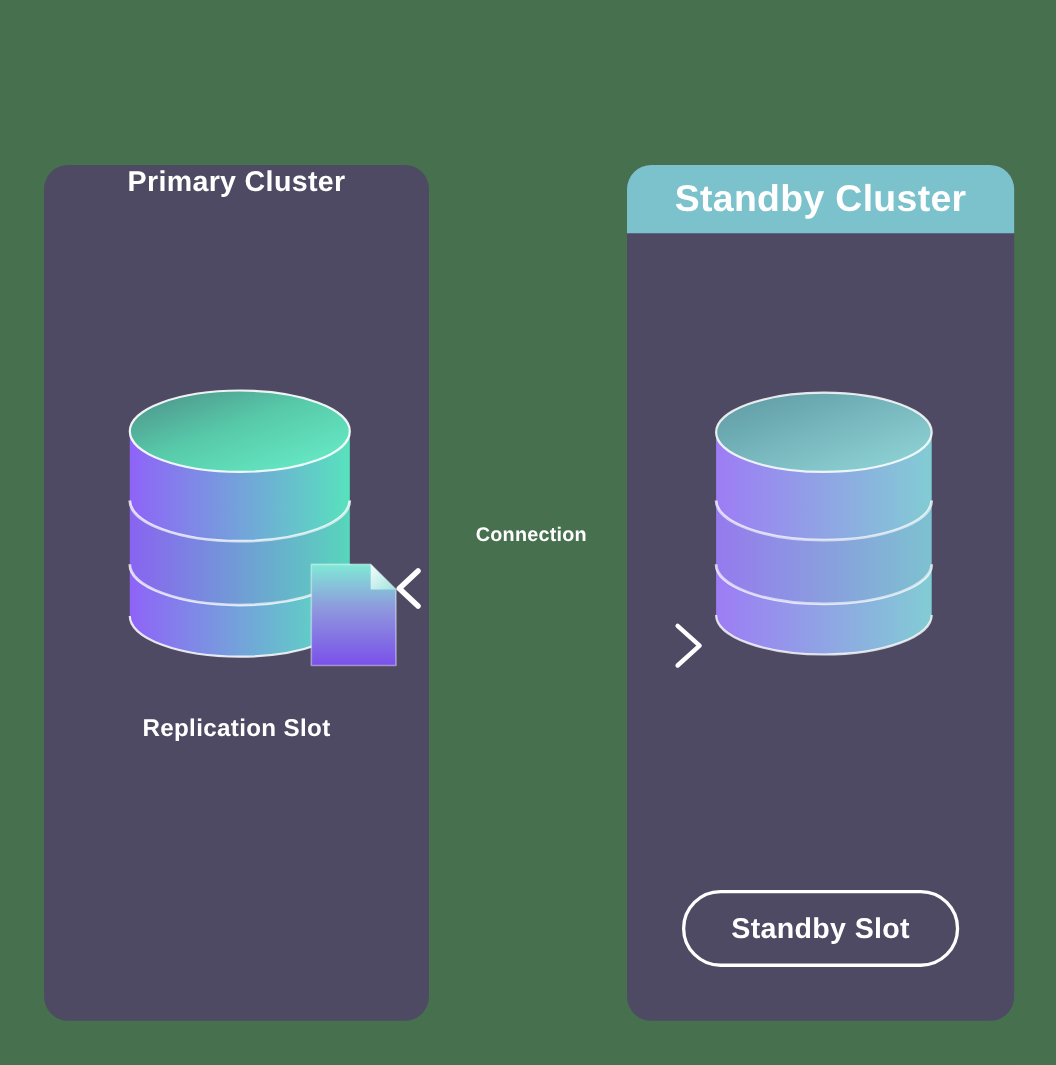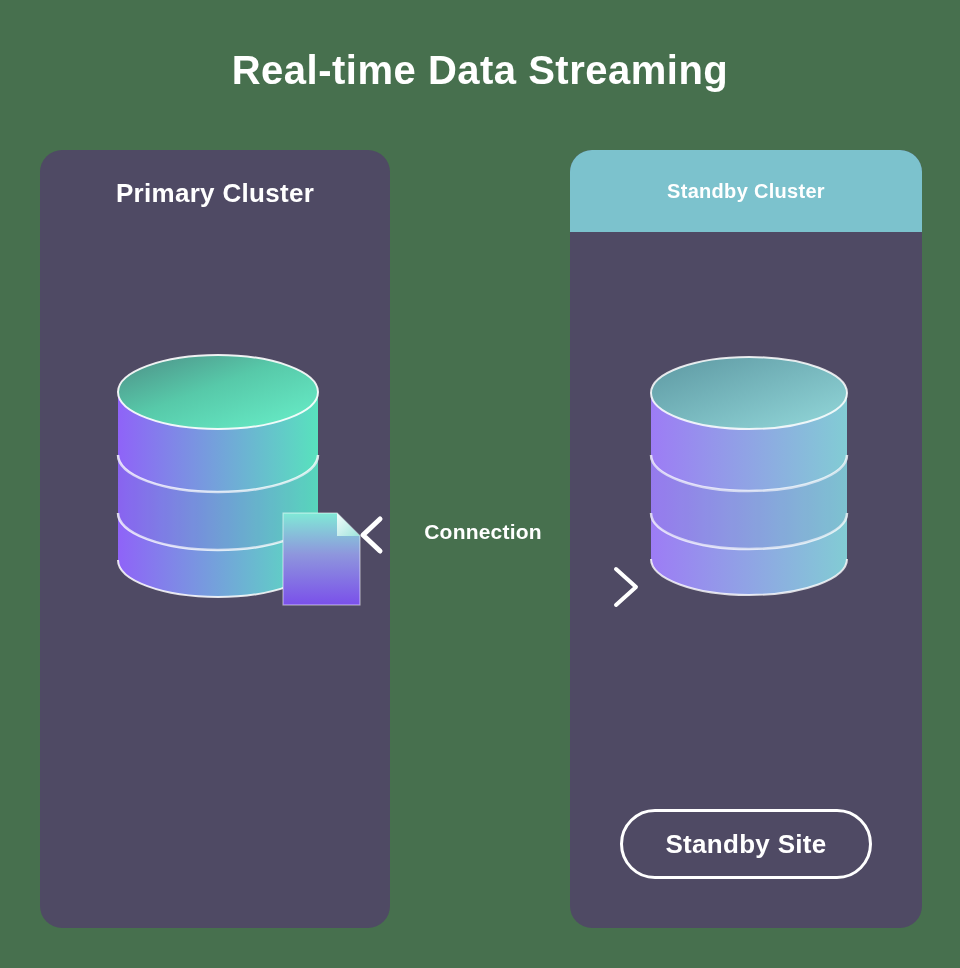--- a/index.html
+++ b/index.html
@@ -21,59 +21,58 @@
     position:absolute;top:48px;left:0;width:960px;
     text-align:center;font-size:40px;font-weight:700;letter-spacing:.5px;
   }
   .panel{
     position:absolute;top:150px;height:778px;
     background:var(--panel);border-radius:22px;
   }
   .panel-left{left:40px;width:350px;}
   .panel-right{left:570px;width:352px;}
   .panel-title{
-    text-align:center;padding-top:28px;
+    text-align:center;
     font-size:26px;font-weight:700;letter-spacing:.3px;
   }
   .panel-header{
-    height:82px;background:var(--header);
+    height:62px;background:var(--header);
     border-radius:22px 22px 0 0;
     display:flex;align-items:center;justify-content:center;
-    font-size:20px;font-weight:700;letter-spacing:.3px;
+    font-size:34px;font-weight:700;letter-spacing:.3px;
   }
   .db-icon{position:absolute;}
   .db-left{left:115px;top:352px;width:206px;height:248px;}
   .db-right{left:648px;top:354px;width:202px;height:244px;}
   .doc-icon{position:absolute;left:281px;top:511px;width:81px;height:96px;}
   .caption{
     position:absolute;left:40px;top:649px;width:350px;
     text-align:center;font-size:22px;font-weight:700;letter-spacing:.3px;
   }
   .badge{
     position:absolute;top:809px;height:70px;
     border:3px solid var(--text);border-radius:40px;
     display:flex;align-items:center;justify-content:center;
     font-size:26px;font-weight:700;letter-spacing:.3px;
   }
   .badge-left{left:78px;width:254px;}
   .badge-right{left:620px;width:252px;}
   .mid-label{
     position:absolute;text-align:center;
-    font-size:21px;font-weight:700;letter-spacing:.2px;line-height:30px;margin-top:46px;
+    font-size:18px;font-weight:700;letter-spacing:.2px;line-height:30px;
   }
   .connection-label{left:383px;top:471px;width:200px;}
   .stream-label{left:373px;top:618px;width:220px;}
   .arrows{position:absolute;left:350px;top:513px;width:300px;height:100px;}
 </style>
 </head>
 <body>
 
 <div class="canvas">
 
-  <div class="diagram-title">Real-time Data Streaming</div>
 
   <div class="panel panel-left">
     <div class="panel-title">Primary Cluster</div>
   </div>
 
   <div class="panel panel-right">
     <div class="panel-header">
       <span>Standby Cluster</span>
     </div>
   </div>
@@ -152,18 +151,19 @@
       <path d="M30,6 L13,22 L30,38" fill="none" stroke="#ffffff" stroke-width="5" stroke-linecap="round" stroke-linejoin="round"></path>
       <path d="M34,22 H292" fill="none" stroke="url(#dashFade)" stroke-width="6" stroke-dasharray="19 13"></path>
     </g>
     <g>
       <path d="M16,74 H284" fill="none" stroke="url(#lineFade)" stroke-width="3.5"></path>
       <path d="M266,56 L286,74 L266,92" fill="none" stroke="#ffffff" stroke-width="4" stroke-linecap="round" stroke-linejoin="round"></path>
     </g>
   </svg>
 
 
+  <div class="caption">Replication Slot</div>
 
   <div class="badge badge-right">
-    <span>Standby Site</span>
+    <span>Standby Slot</span>
   </div>
 
 </div>
 
 </body></html>

